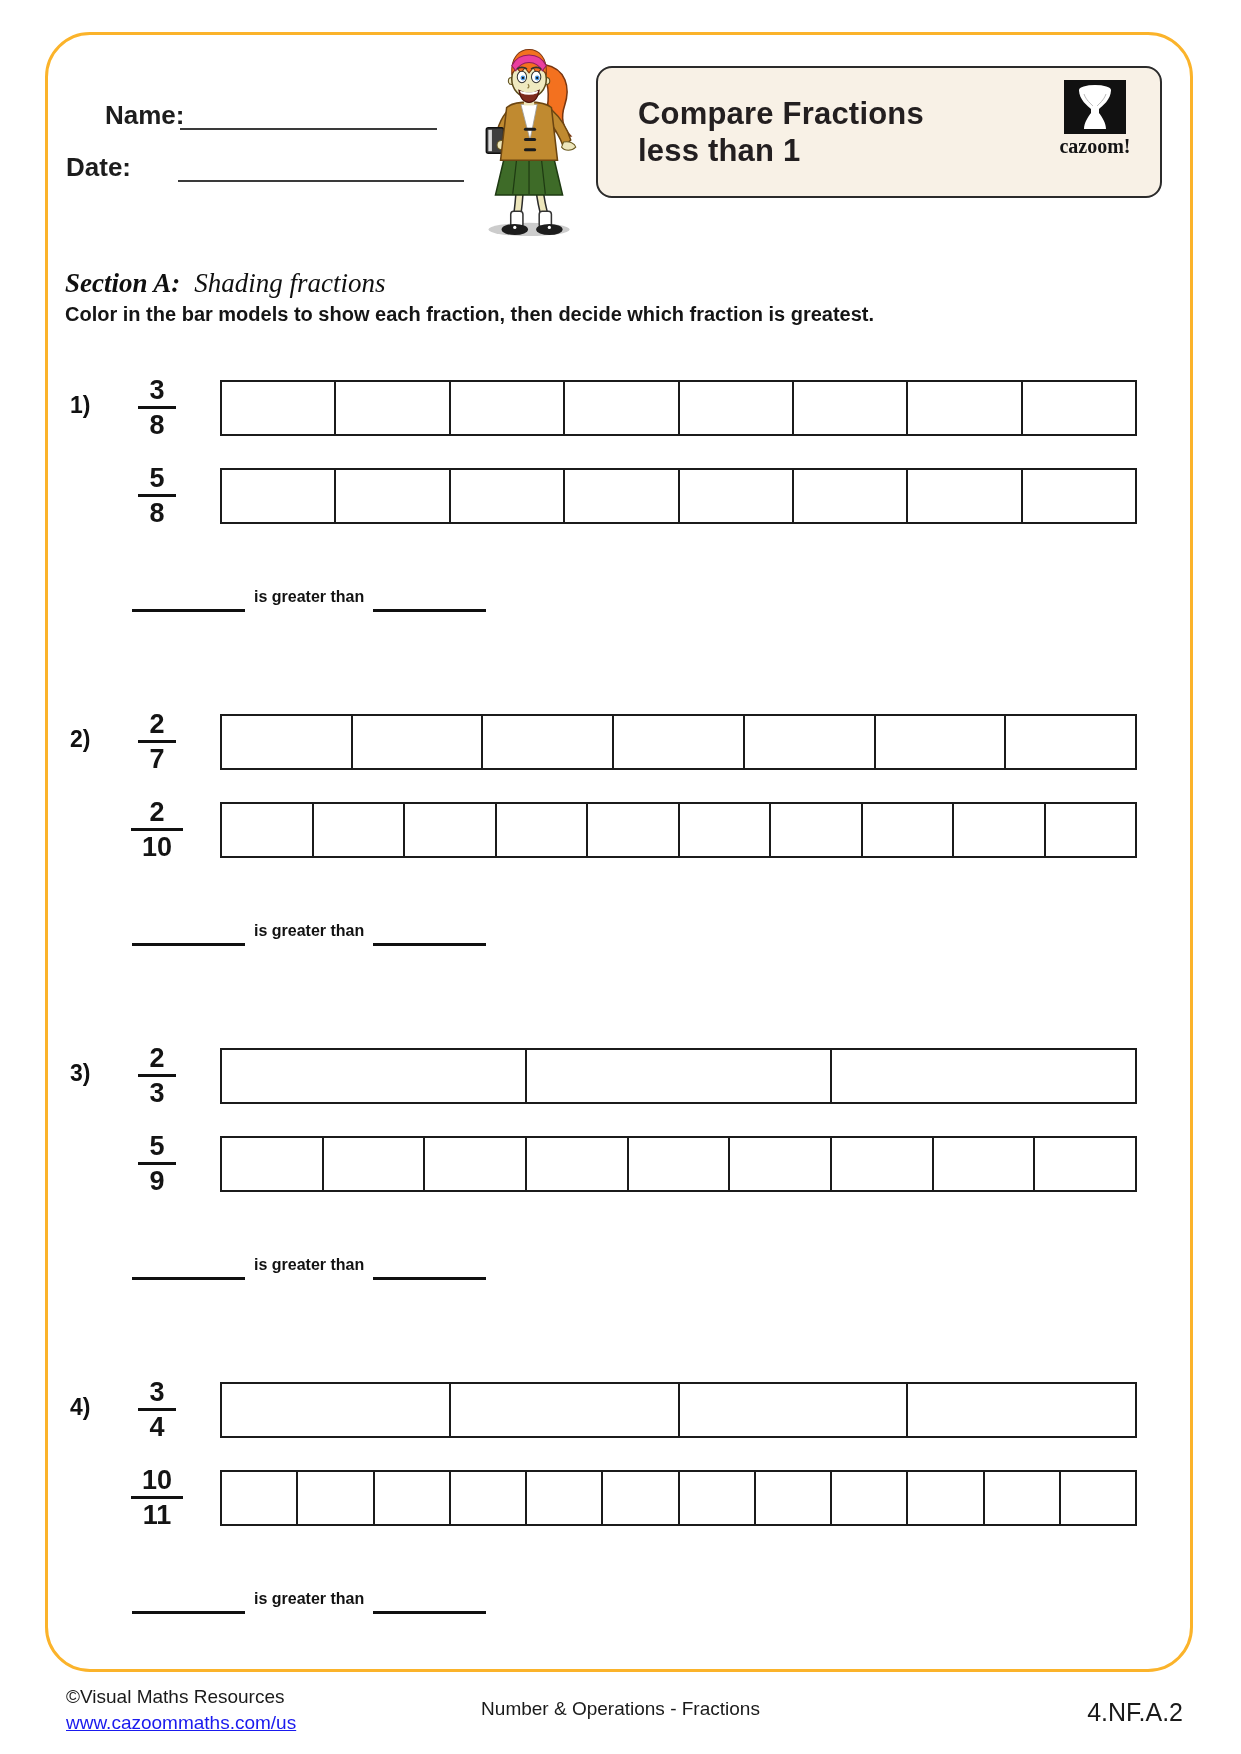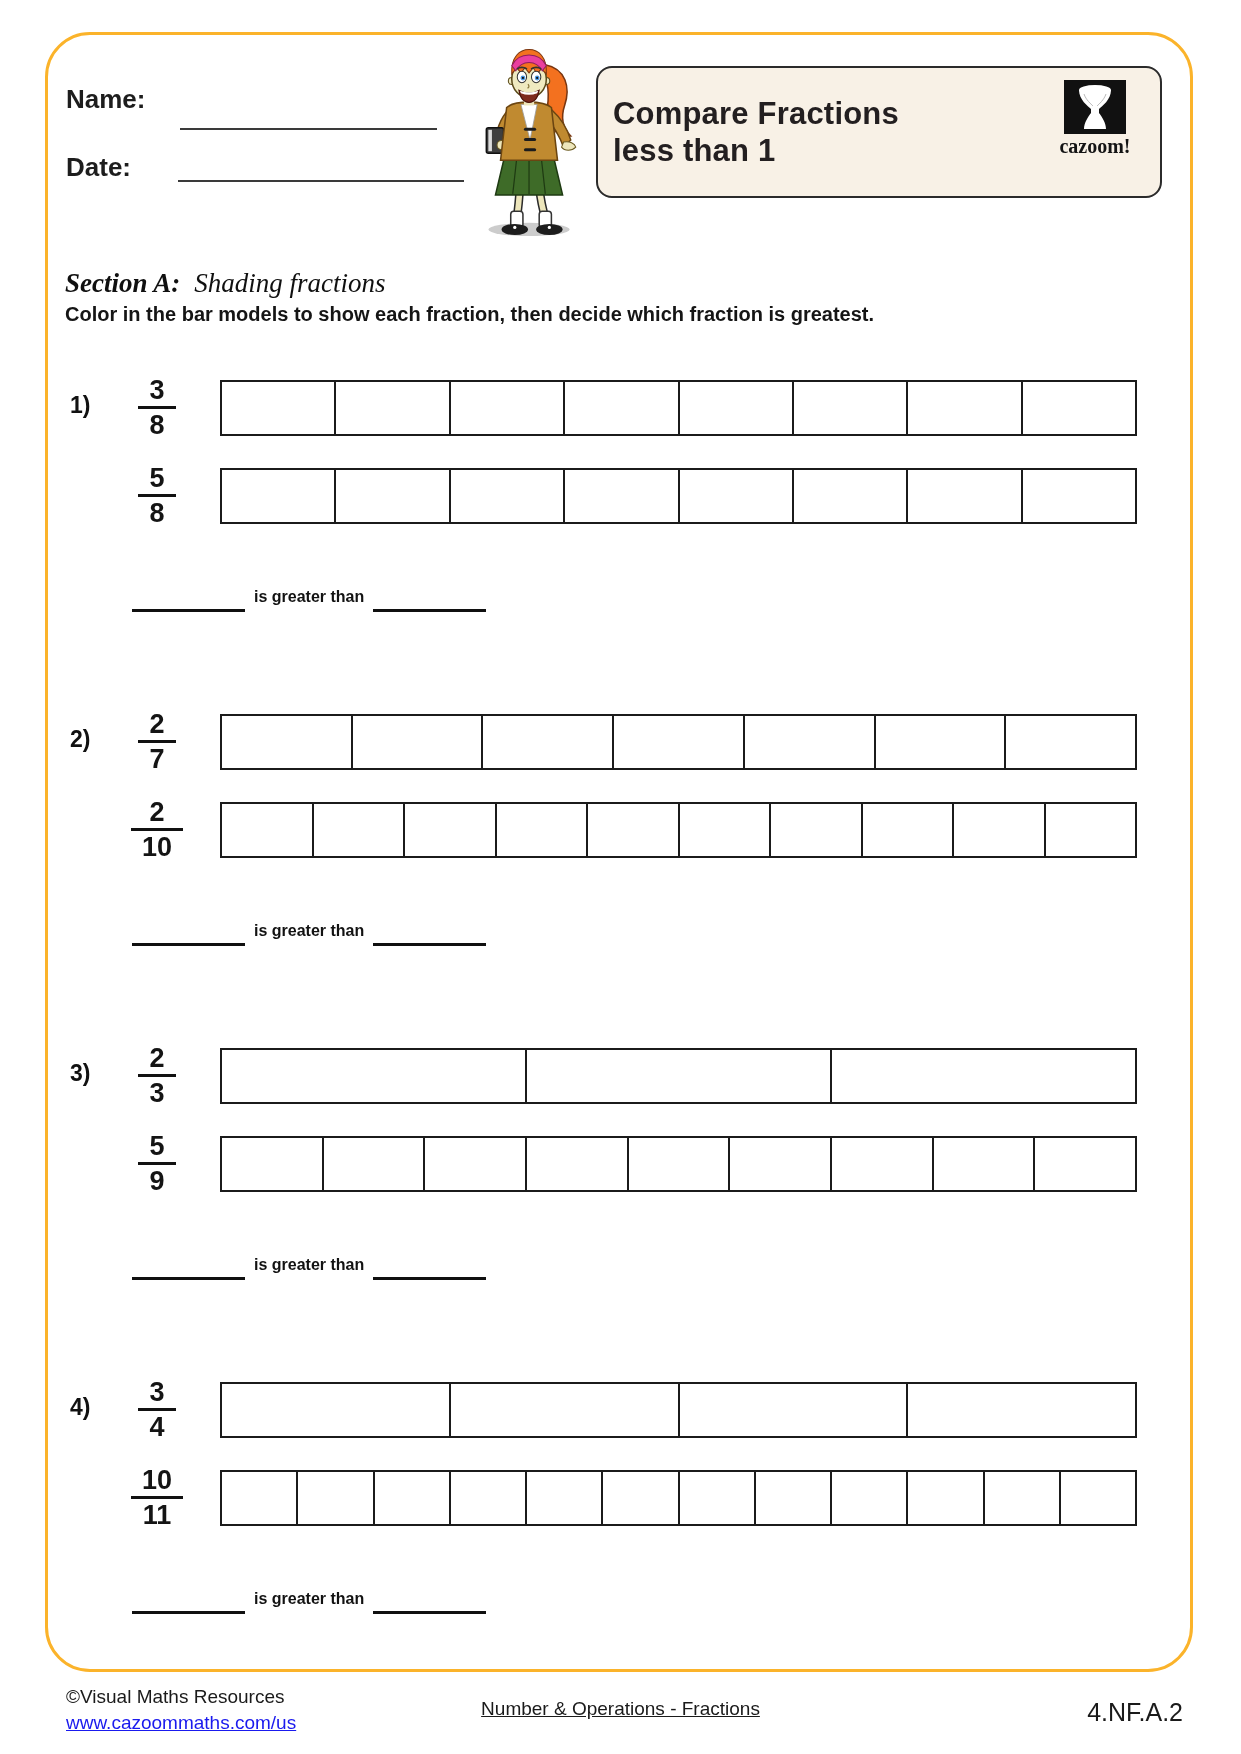--- a/index.html
+++ b/index.html
@@ -2,29 +2,29 @@
 <html><head>
 <meta charset="utf-8">
 <style>
   html,body{margin:0;padding:0;background:#ffffff;}
   .sheet{position:relative;width:1241px;height:1754px;background:#ffffff;overflow:hidden;
          font-family:"Liberation Sans",sans-serif;color:#111;}
   .frame{position:absolute;left:45px;top:32px;width:1148px;height:1640px;
          border:3px solid #FBB32A;border-radius:45px;box-sizing:border-box;}
   
   .name-label,.date-label{position:absolute;left:66px;font-size:26px;font-weight:bold;color:#1d1d1d;}
-  .name-label{top:84px;}
+  .name-label{top:100px;margin-left:39px;}
   .date-label{top:152px;}
   .write-line{position:absolute;border-bottom:2px solid #3a3a3a;height:0;}
   .name-line{left:180px;top:128px;width:257px;}
   .date-line{left:178px;top:180px;width:286px;}
   .girl{position:absolute;left:466px;top:42px;width:122px;height:196px;}
   .title-box{position:absolute;left:596px;top:66px;width:566px;height:132px;background:#F8F1E6;
              border:2.5px solid #2b2b2b;border-radius:16px;box-sizing:border-box;
-             display:flex;flex-direction:column;justify-content:center;padding-left:15px;}
+             display:flex;flex-direction:column;justify-content:center;padding-left:40px;}
   .title-text{font-size:31px;line-height:37px;font-weight:bold;color:#231F20;letter-spacing:.2px;}
   .logo{position:absolute;right:18px;top:12px;width:94px;text-align:center;}
   .logo svg{display:block;margin:0 auto;}
   .logo-text{font-family:"Liberation Serif",serif;font-weight:bold;font-size:20px;color:#141414;margin-top:1px;}
   
   .section-heading{position:absolute;left:65px;top:268px;font-family:"Liberation Serif",serif;
                    font-style:italic;font-size:27px;color:#101010;}
   .sec-label{font-weight:bold;margin-right:14px;}
   .instruction{position:absolute;left:65px;top:303px;font-size:20px;font-weight:bold;color:#151515;}
   
@@ -42,21 +42,21 @@
   .bar2{top:88px}
   .cell{flex:1 1 0;box-sizing:border-box;}
   .cell + .cell{border-left:2px solid #1b1b1b;}
   .answer{position:absolute;left:132px;top:202px;display:flex;align-items:flex-end;
           font-size:16px;font-weight:bold;color:#121212;}
   .blank{display:inline-block;width:113px;height:26px;border-bottom:3px solid #101010;}
   .gt-label{margin:0 9px;line-height:30px;}
   
   .footer-left{position:absolute;left:60px;top:1684px;font-size:19px;line-height:26px;color:#1a1a1a;margin-left:6px;}
   .footer-link{color:#1a1aee;text-decoration:underline;cursor:pointer;}
-  .footer-center{position:absolute;left:0;top:1698px;width:1241px;text-align:center;font-size:19px;color:#1a1a1a;text-decoration:underline;}
+  .footer-center{position:absolute;left:0;top:1698px;width:1241px;text-align:center;font-size:19px;color:#1a1a1a;}
   .footer-right{position:absolute;right:58px;top:1698px;font-size:25px;color:#1a1a1a;}
 </style>
 </head>
 <body>
 
 <div class="sheet">
   <div class="frame" style="border-color: rgb(251, 179, 42);"></div>
 
   <div class="name-label">Name:</div>
   <div class="write-line name-line"></div>

